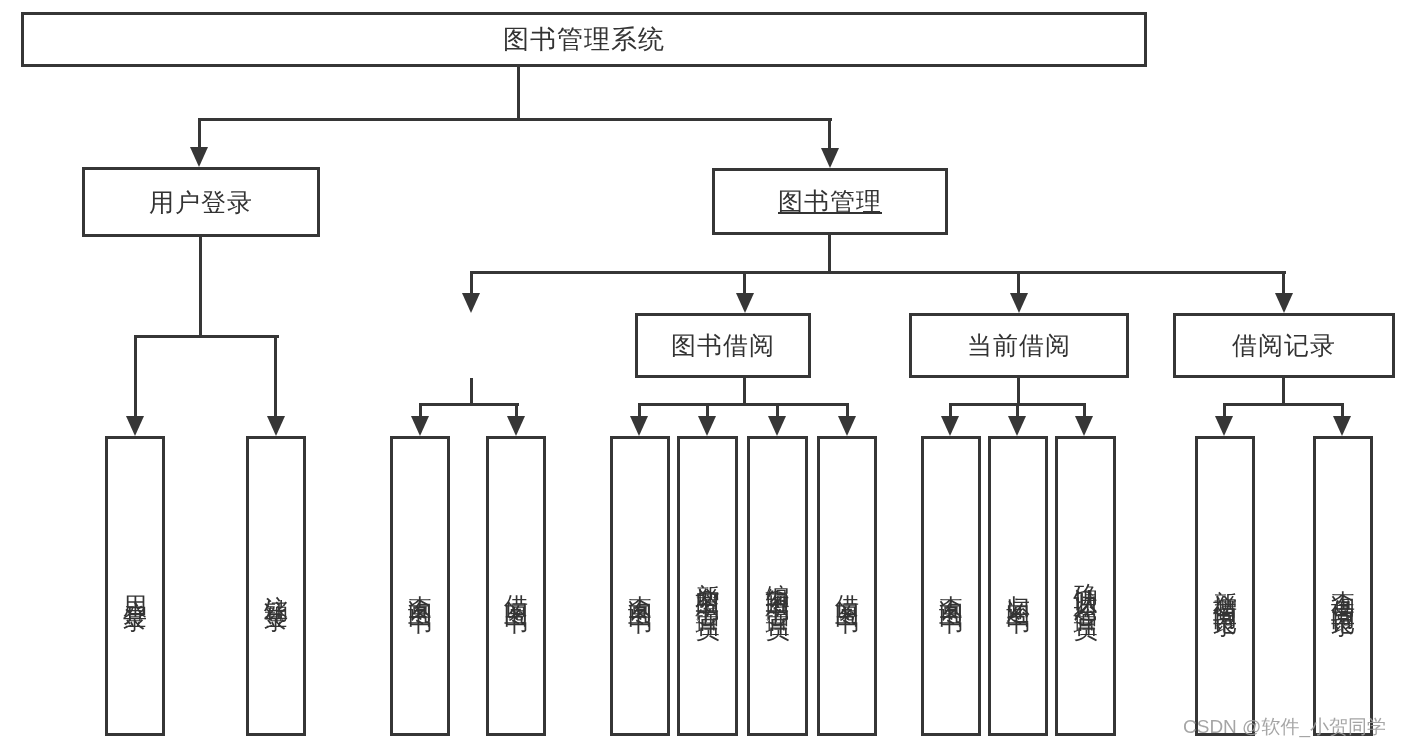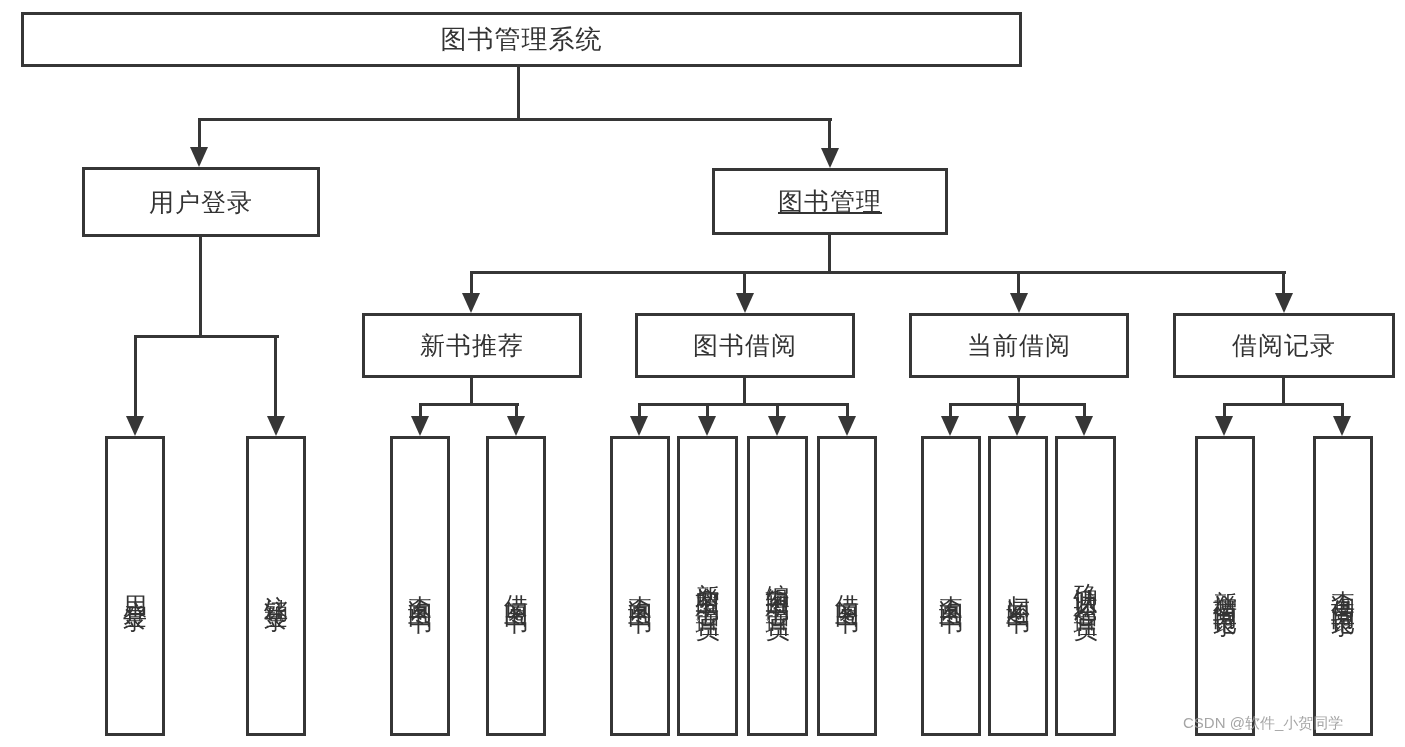--- a/index.html
+++ b/index.html
@@ -24,46 +24,43 @@
     line-height:1;white-space:nowrap;
   }
   .hline{position:absolute;height:3px;background:#363636;z-index:1;}
   .vline{position:absolute;width:3px;background:#363636;z-index:1;}
   .arrow{
     position:absolute;width:0;height:0;z-index:1;
     border-left:9px solid transparent;border-right:9px solid transparent;
     border-top:20px solid #363636;
   }
   .watermark{
-    position:absolute;left:1183px;top:714px;font-size:15px;color:#9c9c9c;
+    position:absolute;left:1183px;top:714px;font-size:19px;color:#9c9c9c;
     z-index:5;opacity:.9;white-space:nowrap;
   }
 </style>
 </head>
 <body>
 
 <div class="stage">
 
-  <div class="box title" style="left:21px;top:12px;width:1001px;height:55px;">
+  <div class="box title" style="left:21px;top:12px;width:1126px;height:55px;">
     <span>图书管理系统</span>
   </div>
 
   <div class="box" style="left:82px;top:167px;width:238px;height:70px;">
     <span>用户登录</span>
   </div>
 
   <div class="box" style="left:712px;top:168px;width:236px;height:67px;text-decoration:underline;">
     <span>图书管理</span>
   </div>
 
-  <div class="box" style="left:362px;top:313px;width:220px;height:65px;">
-    <span>新书推荐</span>
-  </div>
 
-  <div class="box" style="left:635px;top:313px;width:220px;height:65px;">
+  <div class="box" style="left:635px;top:313px;width:176px;height:65px;">
     <span>图书借阅</span>
   </div>
 
   <div class="box" style="left:909px;top:313px;width:220px;height:65px;justify-content:center;">
     <span>当前借阅</span>
   </div>
 
   <div class="box" style="left:1173px;top:313px;width:222px;height:65px;text-align:right;">
     <span>借阅记录</span>
   </div>

